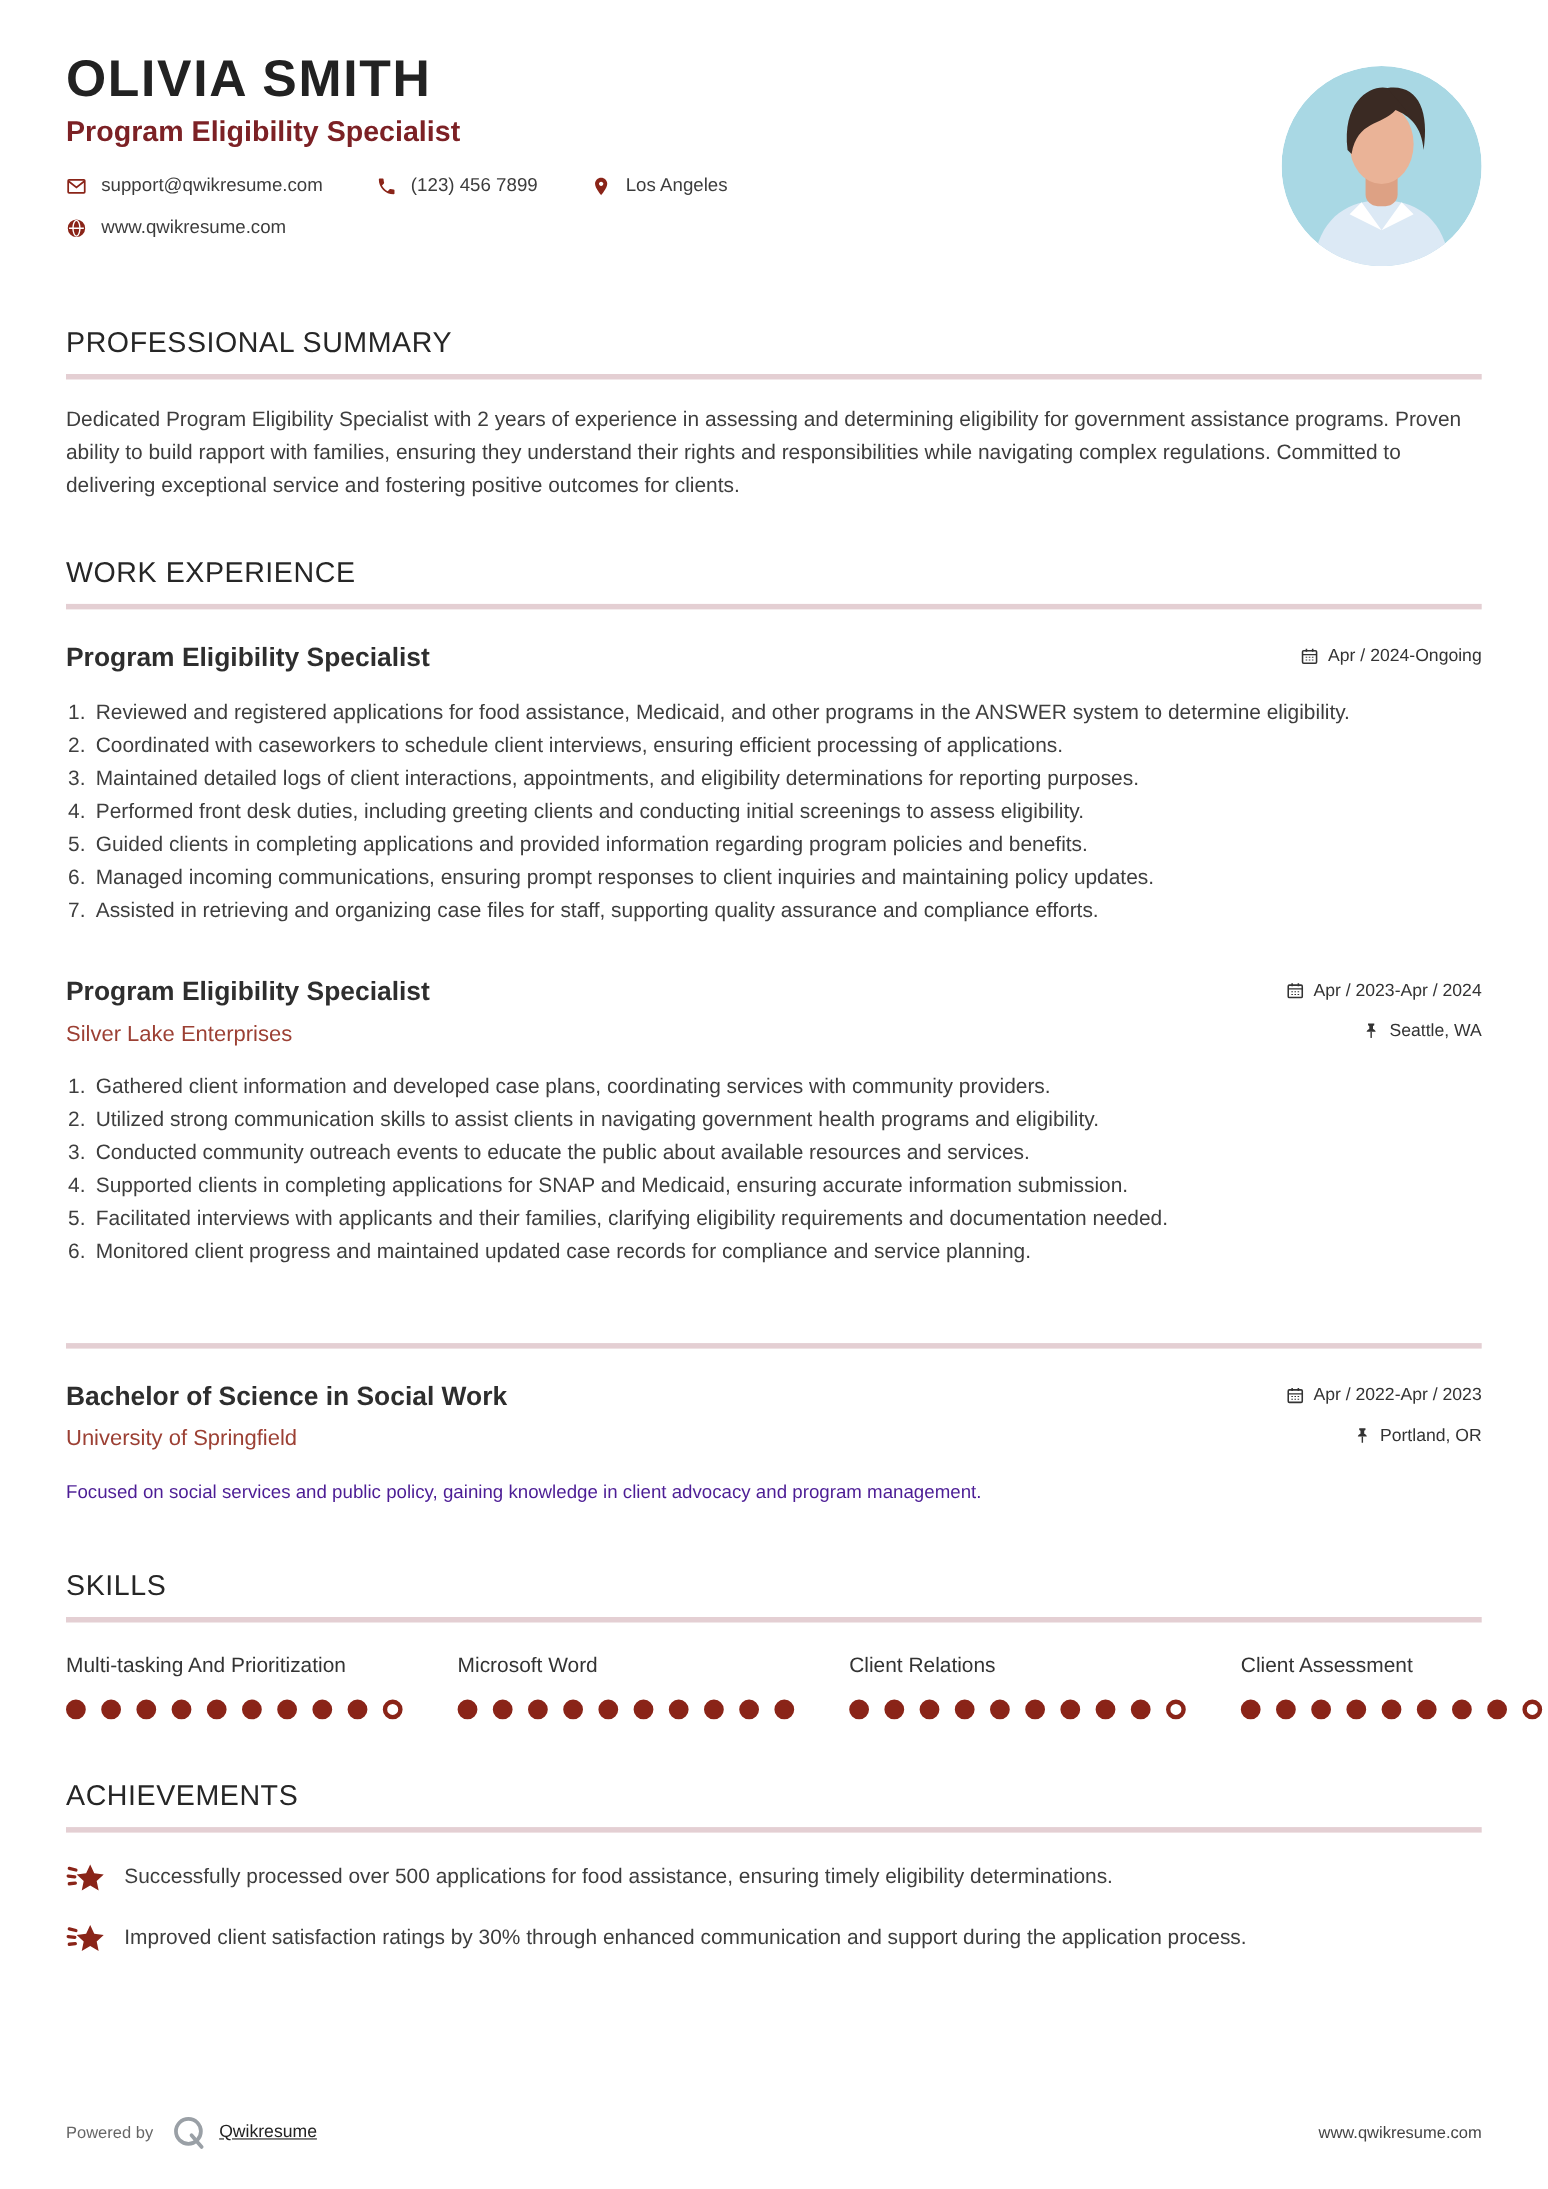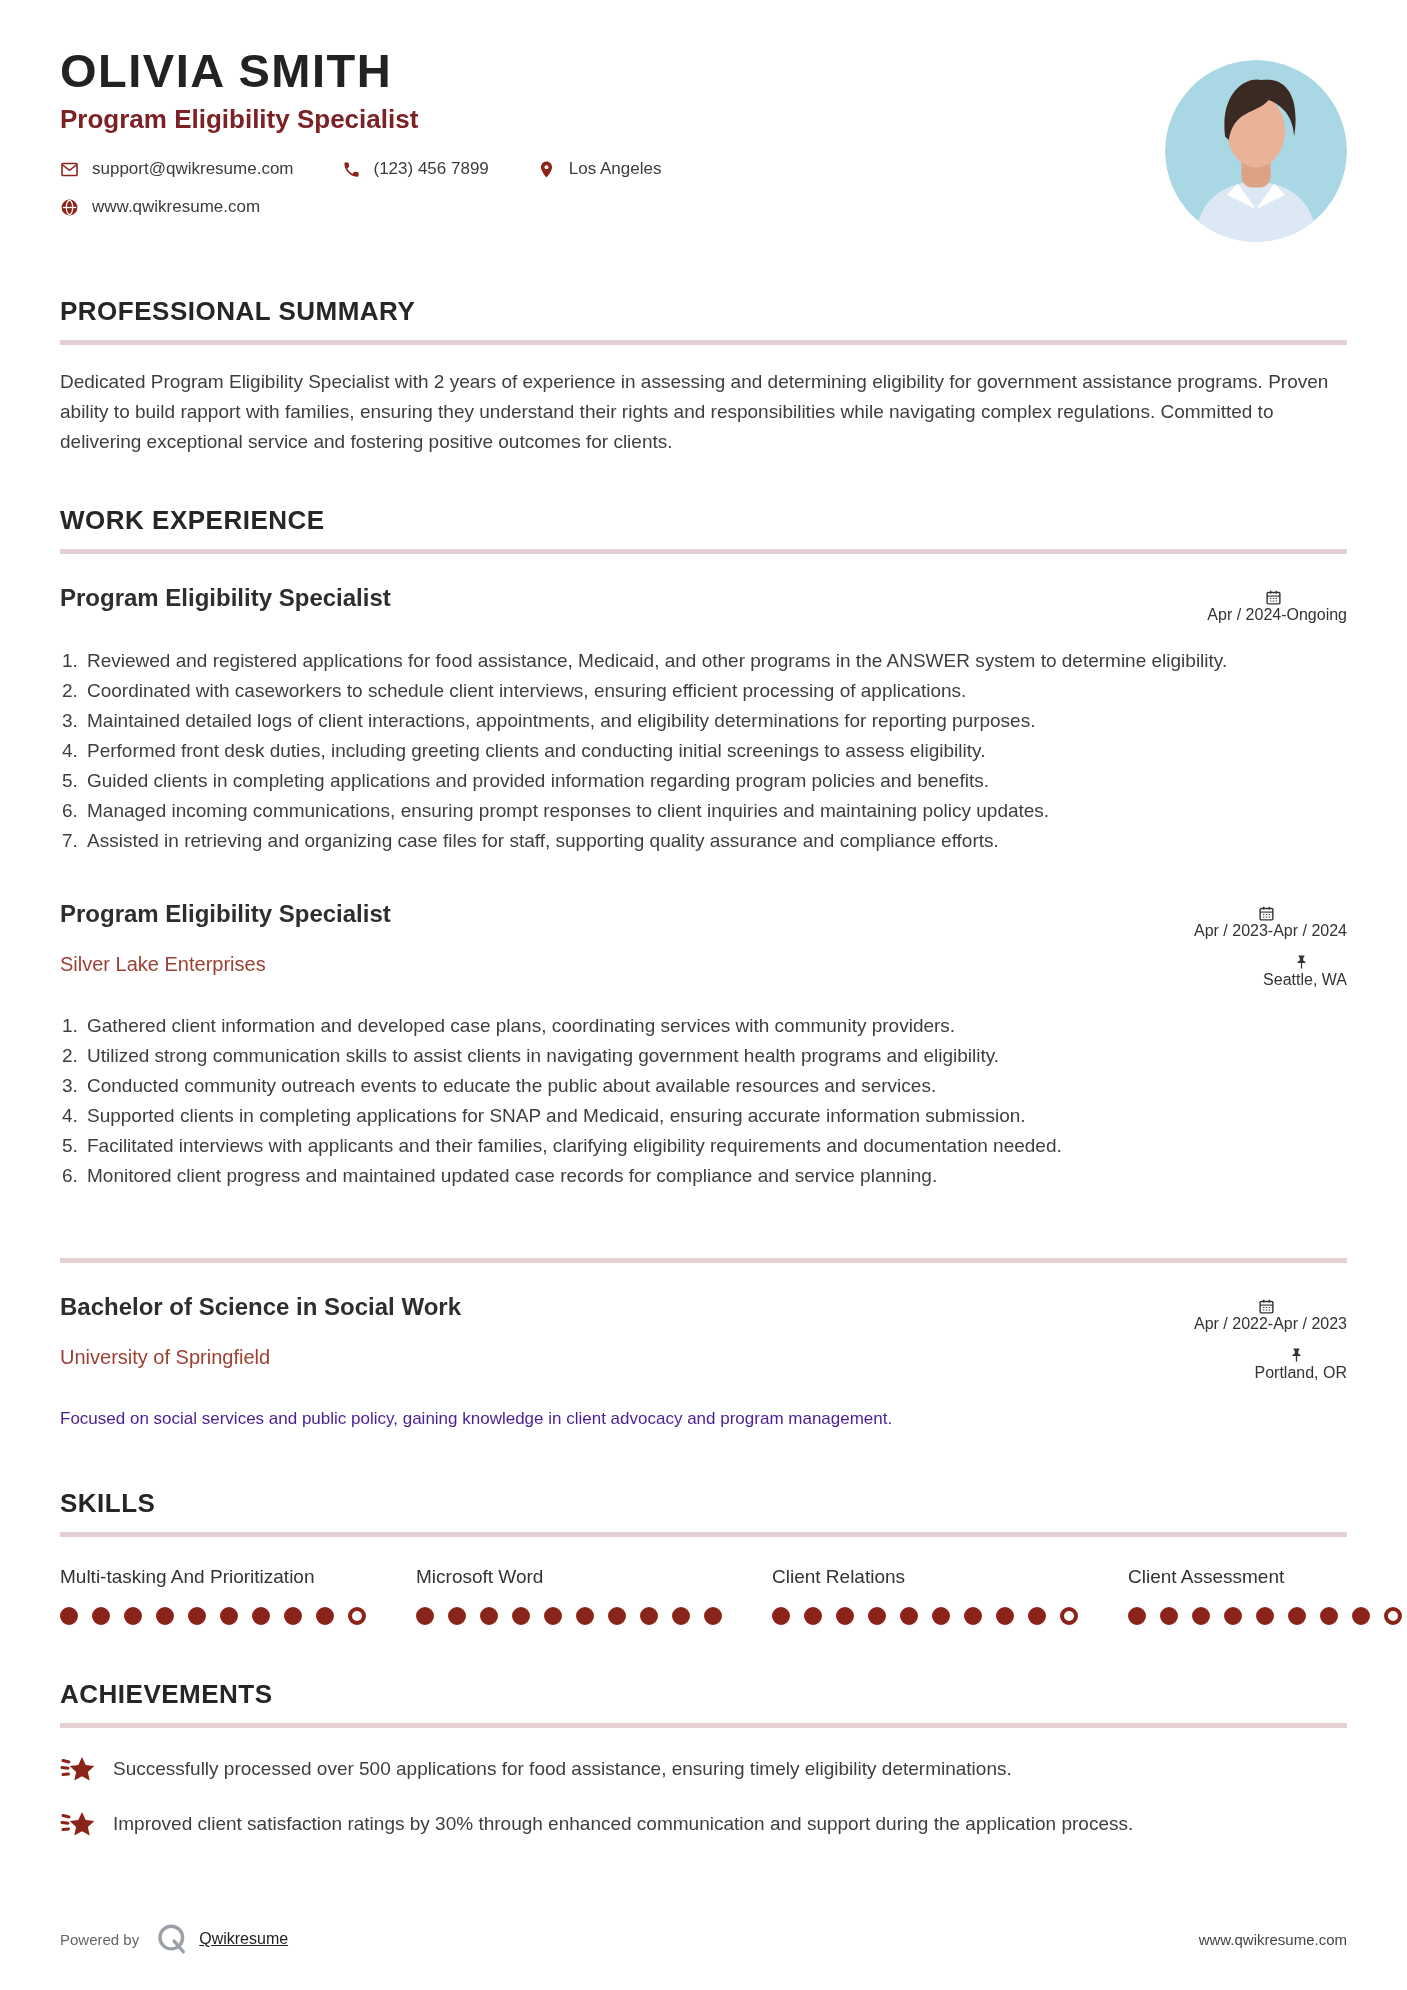--- a/index.html
+++ b/index.html
@@ -29,31 +29,31 @@
   .contact-item .cicon { width: 19px; height: 19px; margin-right: 13px; flex: 0 0 auto; }
   .avatar {
     width: 182px; height: 182px; border-radius: 50%;
     overflow: hidden; flex: 0 0 auto; margin-top: 14px;
   }
   .avatar svg { display: block; width: 100%; height: 100%; }
 
   
   .section { margin-top: 54px; }
   .section.tight { margin-top: 48px; }
-  .sec-heading { font-size: 26px; font-weight: 700; color: #262626; letter-spacing: 0.5px; }
+  .sec-heading { font-size: 26px; font-weight: 400; color: #262626; letter-spacing: 0.5px; }
   .sec-rule { height: 5px; background: #e4cfd3; margin-top: 13px; }
   .summary-text { font-size: 19px; line-height: 30px; color: #3e3e3e; margin-top: 22px; }
 
   
   .entry { margin-top: 30px; }
   .entry + .entry { margin-top: 44px; }
   .entry-row { display: flex; justify-content: space-between; align-items: baseline; }
   .entry-title { font-size: 24px; font-weight: 600; color: #2e2e2e; }
   .entry-company { font-size: 20px; color: #9c4034; margin-top: 13px; }
-  .entry-meta { display: flex; align-items: center; font-size: 16px; color: #333333; white-space: nowrap; flex-direction: column; }
+  .entry-meta { display: flex; align-items: center; font-size: 16px; color: #333333; white-space: nowrap; }
   .entry-meta .micon { width: 17px; height: 17px; margin-right: 8px; flex: 0 0 auto; }
   .entry-desc { font-size: 17px; line-height: 30px; color: #4c1d95; margin-top: 22px; }
   ol.bullets { margin-top: 22px; padding-left: 23px; }
   ol.bullets li { font-size: 19px; line-height: 30px; color: #3e3e3e; padding-left: 4px; }
 
   
   .skills-grid { display: grid; grid-template-columns: repeat(4, 1fr); column-gap: 36px; margin-top: 26px; }
   .skill-name { font-size: 19px; color: #333333; line-height: 27px; }
   .skill-dots { display: flex; margin-top: 17px; }
   .dot {

